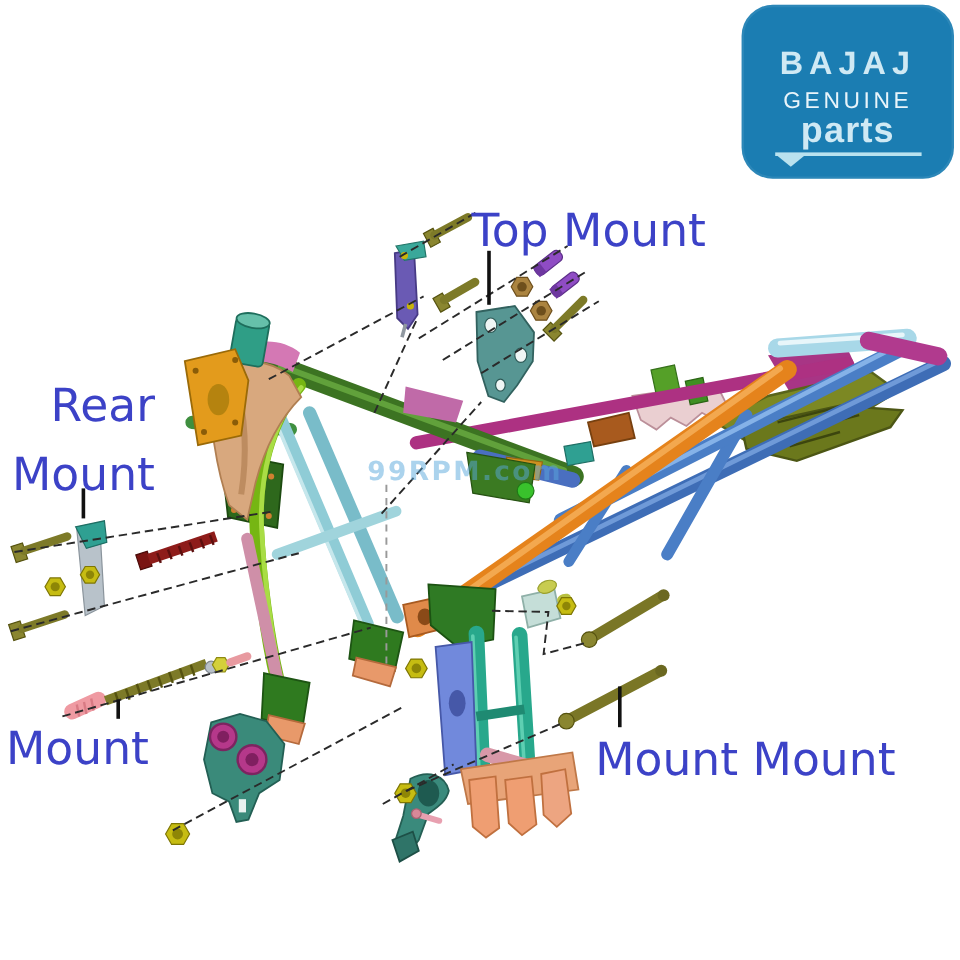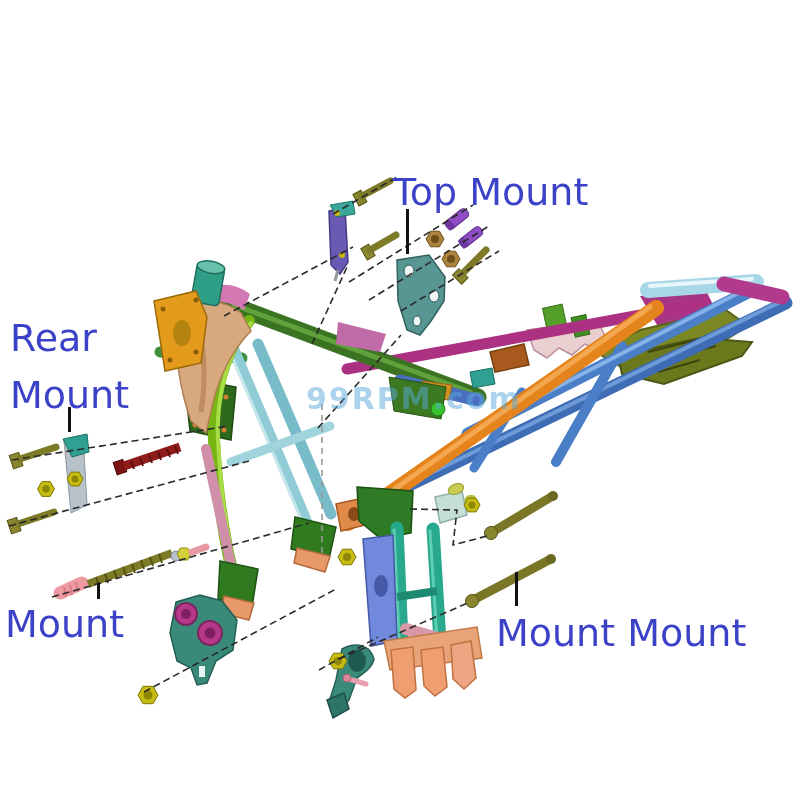--- a/index.html
+++ b/index.html
@@ -1,22 +1,22 @@
 <!DOCTYPE html>
 <html style="--label: #3c42c7; --leader: #111111; --logo_bg: #1b7db2; --logo_text: #cfe9f4; --logo_genuine: #e8f4fa; --watermark: #5aa8dc;"><head>
 <meta charset="utf-8">
 <style>
   html,body{margin:0;padding:0;background:#fff;}
   .stage{position:relative;width:800px;height:800px;background:#ffffff;overflow:hidden;
          font-family:"DejaVu Sans",sans-serif;}
   .frame-svg{position:absolute;left:0;top:0;width:800px;height:800px;}
   .mount-label{position:absolute;color:var(--label,#3c42c7);font-size:38px;line-height:57px;
-               font-family:"DejaVu Sans",sans-serif;white-space:nowrap;}
+               font-family:"DejaVu Sans",sans-serif;white-space:nowrap;text-align:right;}
   .leader{position:absolute;width:3px;background:var(--leader,#111111);}
-  .watermark{position:absolute;left:306px;top:381px;font-size:30px;font-weight:bold;
+  .watermark{position:absolute;left:306px;top:381px;font-size:22px;font-weight:bold;
              letter-spacing:2px;color:var(--watermark,#5aa8dc);opacity:.5;filter:blur(.5px);}
   
   .logo{position:absolute;left:618px;top:4px;width:177px;height:145px;border-radius:26px;
         background:var(--logo_bg,#1b7db2);text-align:center;
         font-family:"Liberation Sans",sans-serif;box-shadow:inset 0 0 0 2px rgba(255,255,255,.08);}
   .logo-brand{margin-top:34px;font-size:27px;font-weight:bold;letter-spacing:5px;
               color:var(--logo_text,#cfe9f4);}
   .logo-genuine{margin-top:5px;font-size:19px;letter-spacing:3px;color:var(--logo_genuine,#e8f4fa);}
   .logo-parts{margin-top:-2px;font-size:30px;font-weight:bold;letter-spacing:1px;
               color:var(--logo_text,#cfe9f4);line-height:30px;}
@@ -299,14 +299,22 @@
   <div class="mount-label" style="left:5px;top:596px;">
     <div>Mount</div>
   </div>
   <div class="mount-label" style="left:496px;top:605px;">Mount Mount</div>
 
   <div class="leader" style="left:406px;top:209px;height:45px;"></div>
   <div class="leader" style="left:68px;top:407px;height:25px;"></div>
   <div class="leader" style="left:97px;top:583px;height:16px;"></div>
   <div class="leader" style="left:515px;top:572px;height:34px;"></div>
 
+  <div class="logo">
+    <div class="logo-brand">BAJAJ</div>
+    <div class="logo-genuine">GENUINE</div>
+    <div class="logo-parts">parts</div>
+    <div class="logo-underline">
+      <span class="logo-chevron"></span>
+    </div>
+  </div>
 
 </div>
 
 </body></html>

